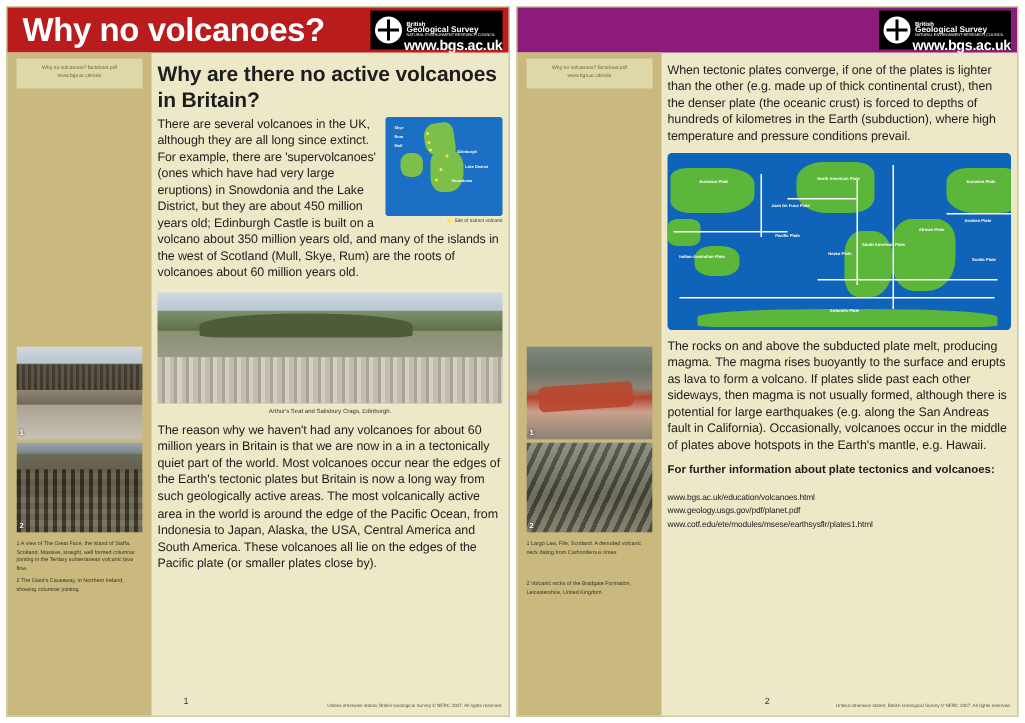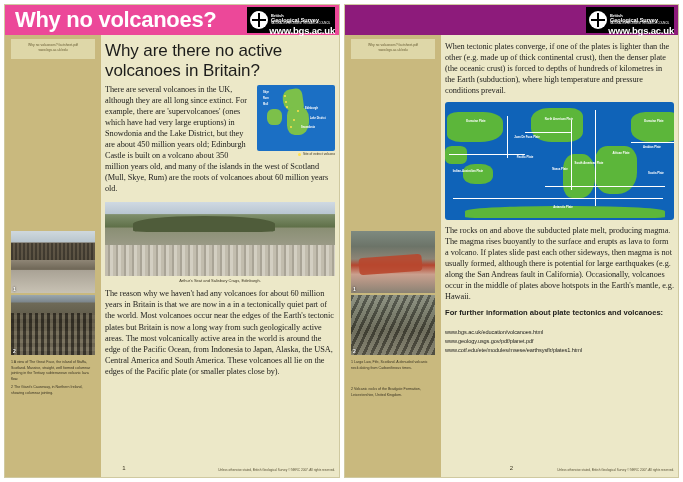--- a/index.html
+++ b/index.html
@@ -8,21 +8,21 @@
     background:#ffffff;
     font-family:"Liberation Sans", sans-serif;
     overflow:hidden;
   }
   .sheet{position:relative;width:683px;height:482px;background:#fff;}
   .page{position:absolute;top:4px;height:474px;background:#ece8c8;border:1px solid #cfc9a0;box-sizing:border-box;}
   .page-left{left:4px;width:336px;}
   .page-right{left:344px;width:335px;}
 
   
-  .hdr{position:absolute;left:0;top:0;width:100%;height:30px;background:#ec4899;}
+  .hdr{position:absolute;left:0;top:0;width:100%;height:30px;background:#b91c1c;}
   .page-right .hdr{background:#8d1b7b;}
   .hdr-title{
     position:absolute;left:10px;top:2px;
     color:#fff;font-size:22px;font-weight:bold;letter-spacing:-0.3px;
     font-family:"Liberation Sans", sans-serif;
     white-space:nowrap;
   }
   .bgs-logo{
     position:absolute;right:4px;top:2px;width:88px;height:26px;background:#000;
     display:flex;align-items:center;
@@ -84,27 +84,26 @@
   }
   .cap1{top:325px;}
   .cap2{top:350px;}
   .r-cap1{top:325px;}
   .r-cap2{top:352px;}
 
   
   .body{position:absolute;left:100px;top:30px;right:4px;bottom:0;}
   .page-right .body{left:100px;}
   h2.sec{
-    margin:6px 0 3px 0;font-size:17px;font-weight:normal;color:#1d1d1b;
+    margin:6px 0 3px 0;font-size:14px;font-weight:bold;color:#1d1d1b;
     line-height:1.18;letter-spacing:-0.1px;
   }
   p.txt{
     margin:0 0 6px 0;font-size:8.3px;line-height:1.33;color:#1d1d1b;
     letter-spacing:-0.05px;
-    font-family:Liberation Serif, serif;
   }
   .wrapimg{float:right;margin:1px 0 2px 5px;}
 
   
   .ukmap{width:78px;height:66px;background:#1b6fc4;position:relative;border-radius:2px;overflow:hidden;}
   .uk-land{position:absolute;background:#7cc04a;}
   .uk-scot{left:26px;top:4px;width:20px;height:22px;border-radius:40% 30% 20% 45%;transform:rotate(-8deg);}
   .uk-eng{left:30px;top:22px;width:22px;height:28px;border-radius:30% 40% 45% 35%;}
   .uk-ire{left:10px;top:24px;width:15px;height:16px;border-radius:40%;}
   .uk-dot{position:absolute;width:2px;height:2px;background:#ffe24d;border-radius:50%;}

